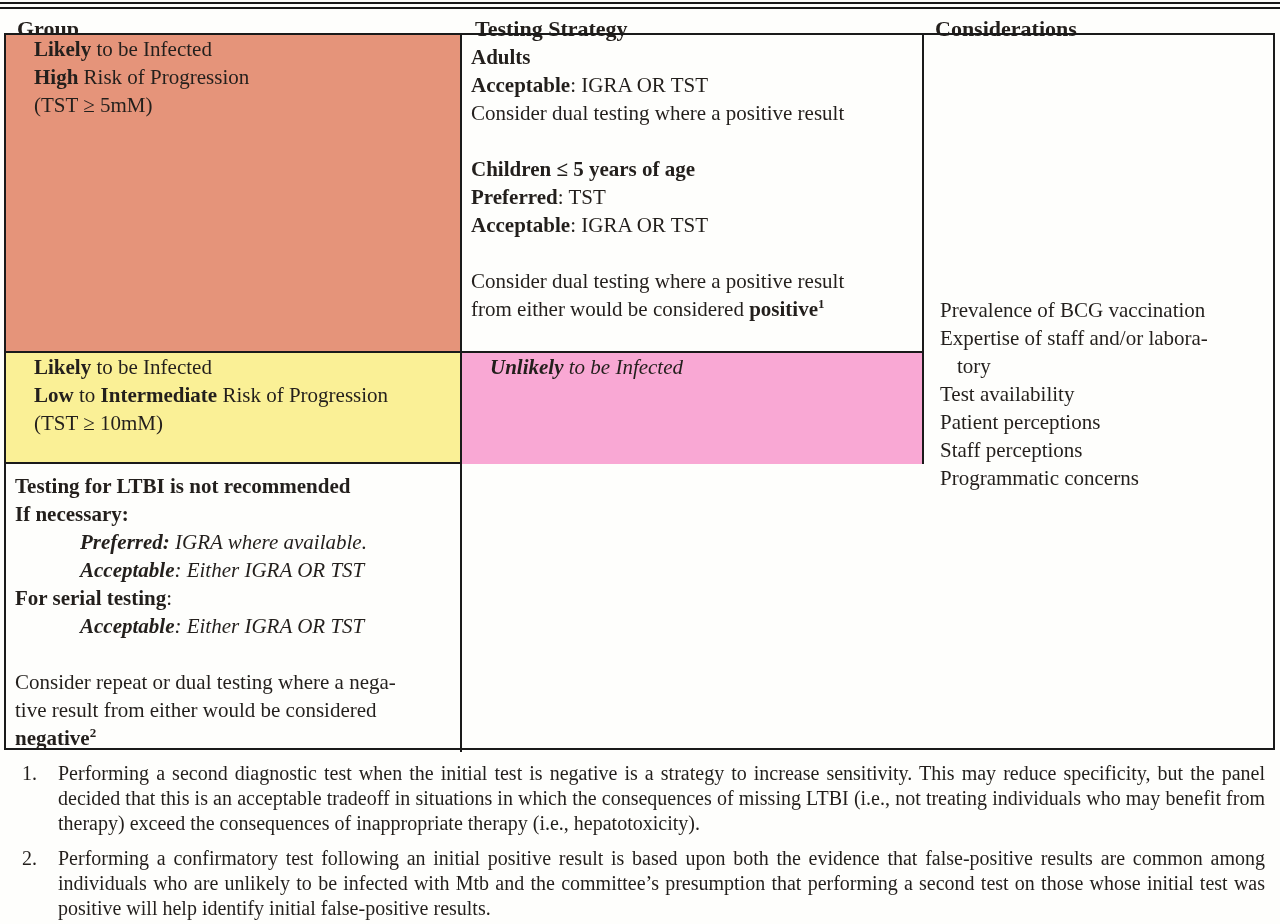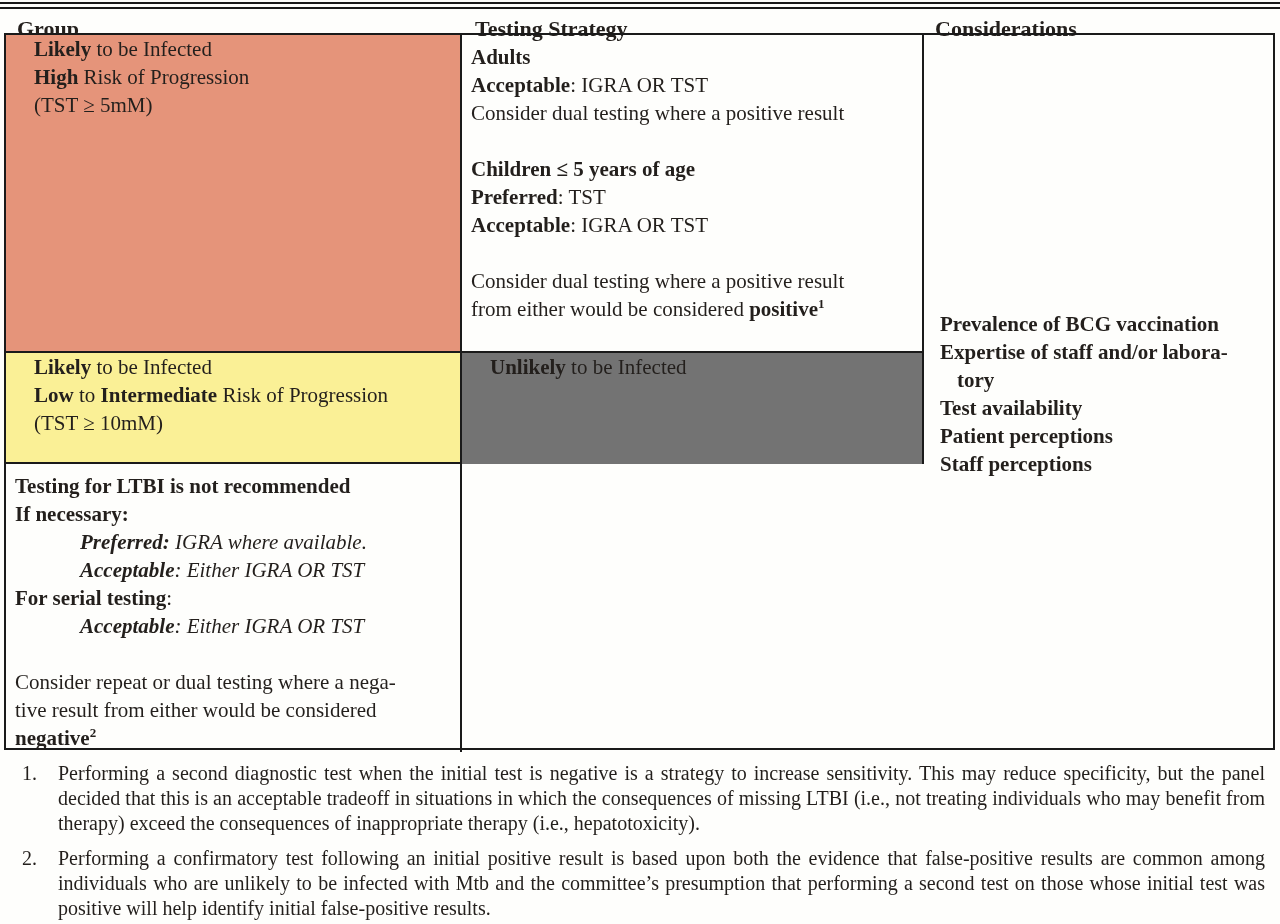--- a/index.html
+++ b/index.html
@@ -28,21 +28,20 @@
   .cell{box-sizing:border-box;font-size:21px;line-height:28px;}
   .bR{border-right:2px solid #1a1a1a;}
   .bB{border-bottom:2px solid #1a1a1a;}
   .group-cell{display:flex;flex-direction:column;justify-content:flex-start;padding-left:28px;}
   .strat-cell{padding:8px 16px 0 9px;}
   .strat-center{display:flex;flex-direction:column;justify-content:center;padding-top:0;}
   .considerations-cell{
     grid-column:3;grid-row:1 / span 3;
     display:flex;flex-direction:column;justify-content:center;
     padding-left:16px;
-    font-weight:bold;
   }
   .tline{white-space:nowrap;min-height:28px;}
   .b{font-weight:bold;}
   .sup{font-size:13px;vertical-align:super;line-height:0;}
   .ind-lg{padding-left:65px;font-style:italic;}
   .ind-sm{padding-left:17px;}
 
   .footnotes{position:absolute;top:761px;left:20px;width:1245px;}
   .fn{position:relative;padding-left:38px;font-size:20px;line-height:25px;text-align:justify;}
   .fn + .fn{margin-top:10px;}
@@ -78,27 +77,28 @@
       <div class="tline"><span>Consider dual testing where a positive result</span></div>
       <div class="tline"><span>from either would be considered </span><span class="b">positive</span><span class="b sup">1</span></div>
     </div>
   <div class="cell considerations-cell">
       <div class="tline"><span>Prevalence of BCG vaccination</span></div>
       <div class="tline"><span>Expertise of staff and/or labora-</span></div>
       <div class="tline ind-sm"><span>tory</span></div>
       <div class="tline"><span>Test availability</span></div>
       <div class="tline"><span>Patient perceptions</span></div>
       <div class="tline"><span>Staff perceptions</span></div>
+      <div class="tline"><span>Programmatic concerns</span></div>
     </div>
   <div class="cell group-cell bR bB" style="background-color: rgb(250, 240, 150);">
       <div class="tline"><span class="b">Likely</span><span> to be Infected</span></div>
       <div class="tline"><span class="b">Low</span><span> to </span><span class="b">Intermediate</span><span> Risk of Progression</span></div>
       <div class="tline"><span>(TST ≥ 10mM)</span></div>
     </div>
-  <div class="cell group-cell bR" style="background-color: #737373;">
+  <div class="cell group-cell bR" style="background-color: #f9a8d4; font-style: italic;">
       <div class="tline"><span class="b">Unlikely</span><span> to be Infected</span></div>
     </div>
   <div class="cell strat-cell bR">
       <div class="tline"><span class="b">Testing for LTBI is not recommended</span></div>
       <div class="tline"><span class="b">If necessary:</span></div>
       <div class="tline ind-lg"><span class="b">Preferred:</span><span> IGRA where available.</span></div>
       <div class="tline ind-lg"><span class="b">Acceptable</span><span>: Either IGRA OR TST</span></div>
       <div class="tline"><span class="b">For serial testing</span><span>:</span></div>
       <div class="tline ind-lg"><span class="b">Acceptable</span><span>: Either IGRA OR TST</span></div>
       <div class="tline">&nbsp;</div>

